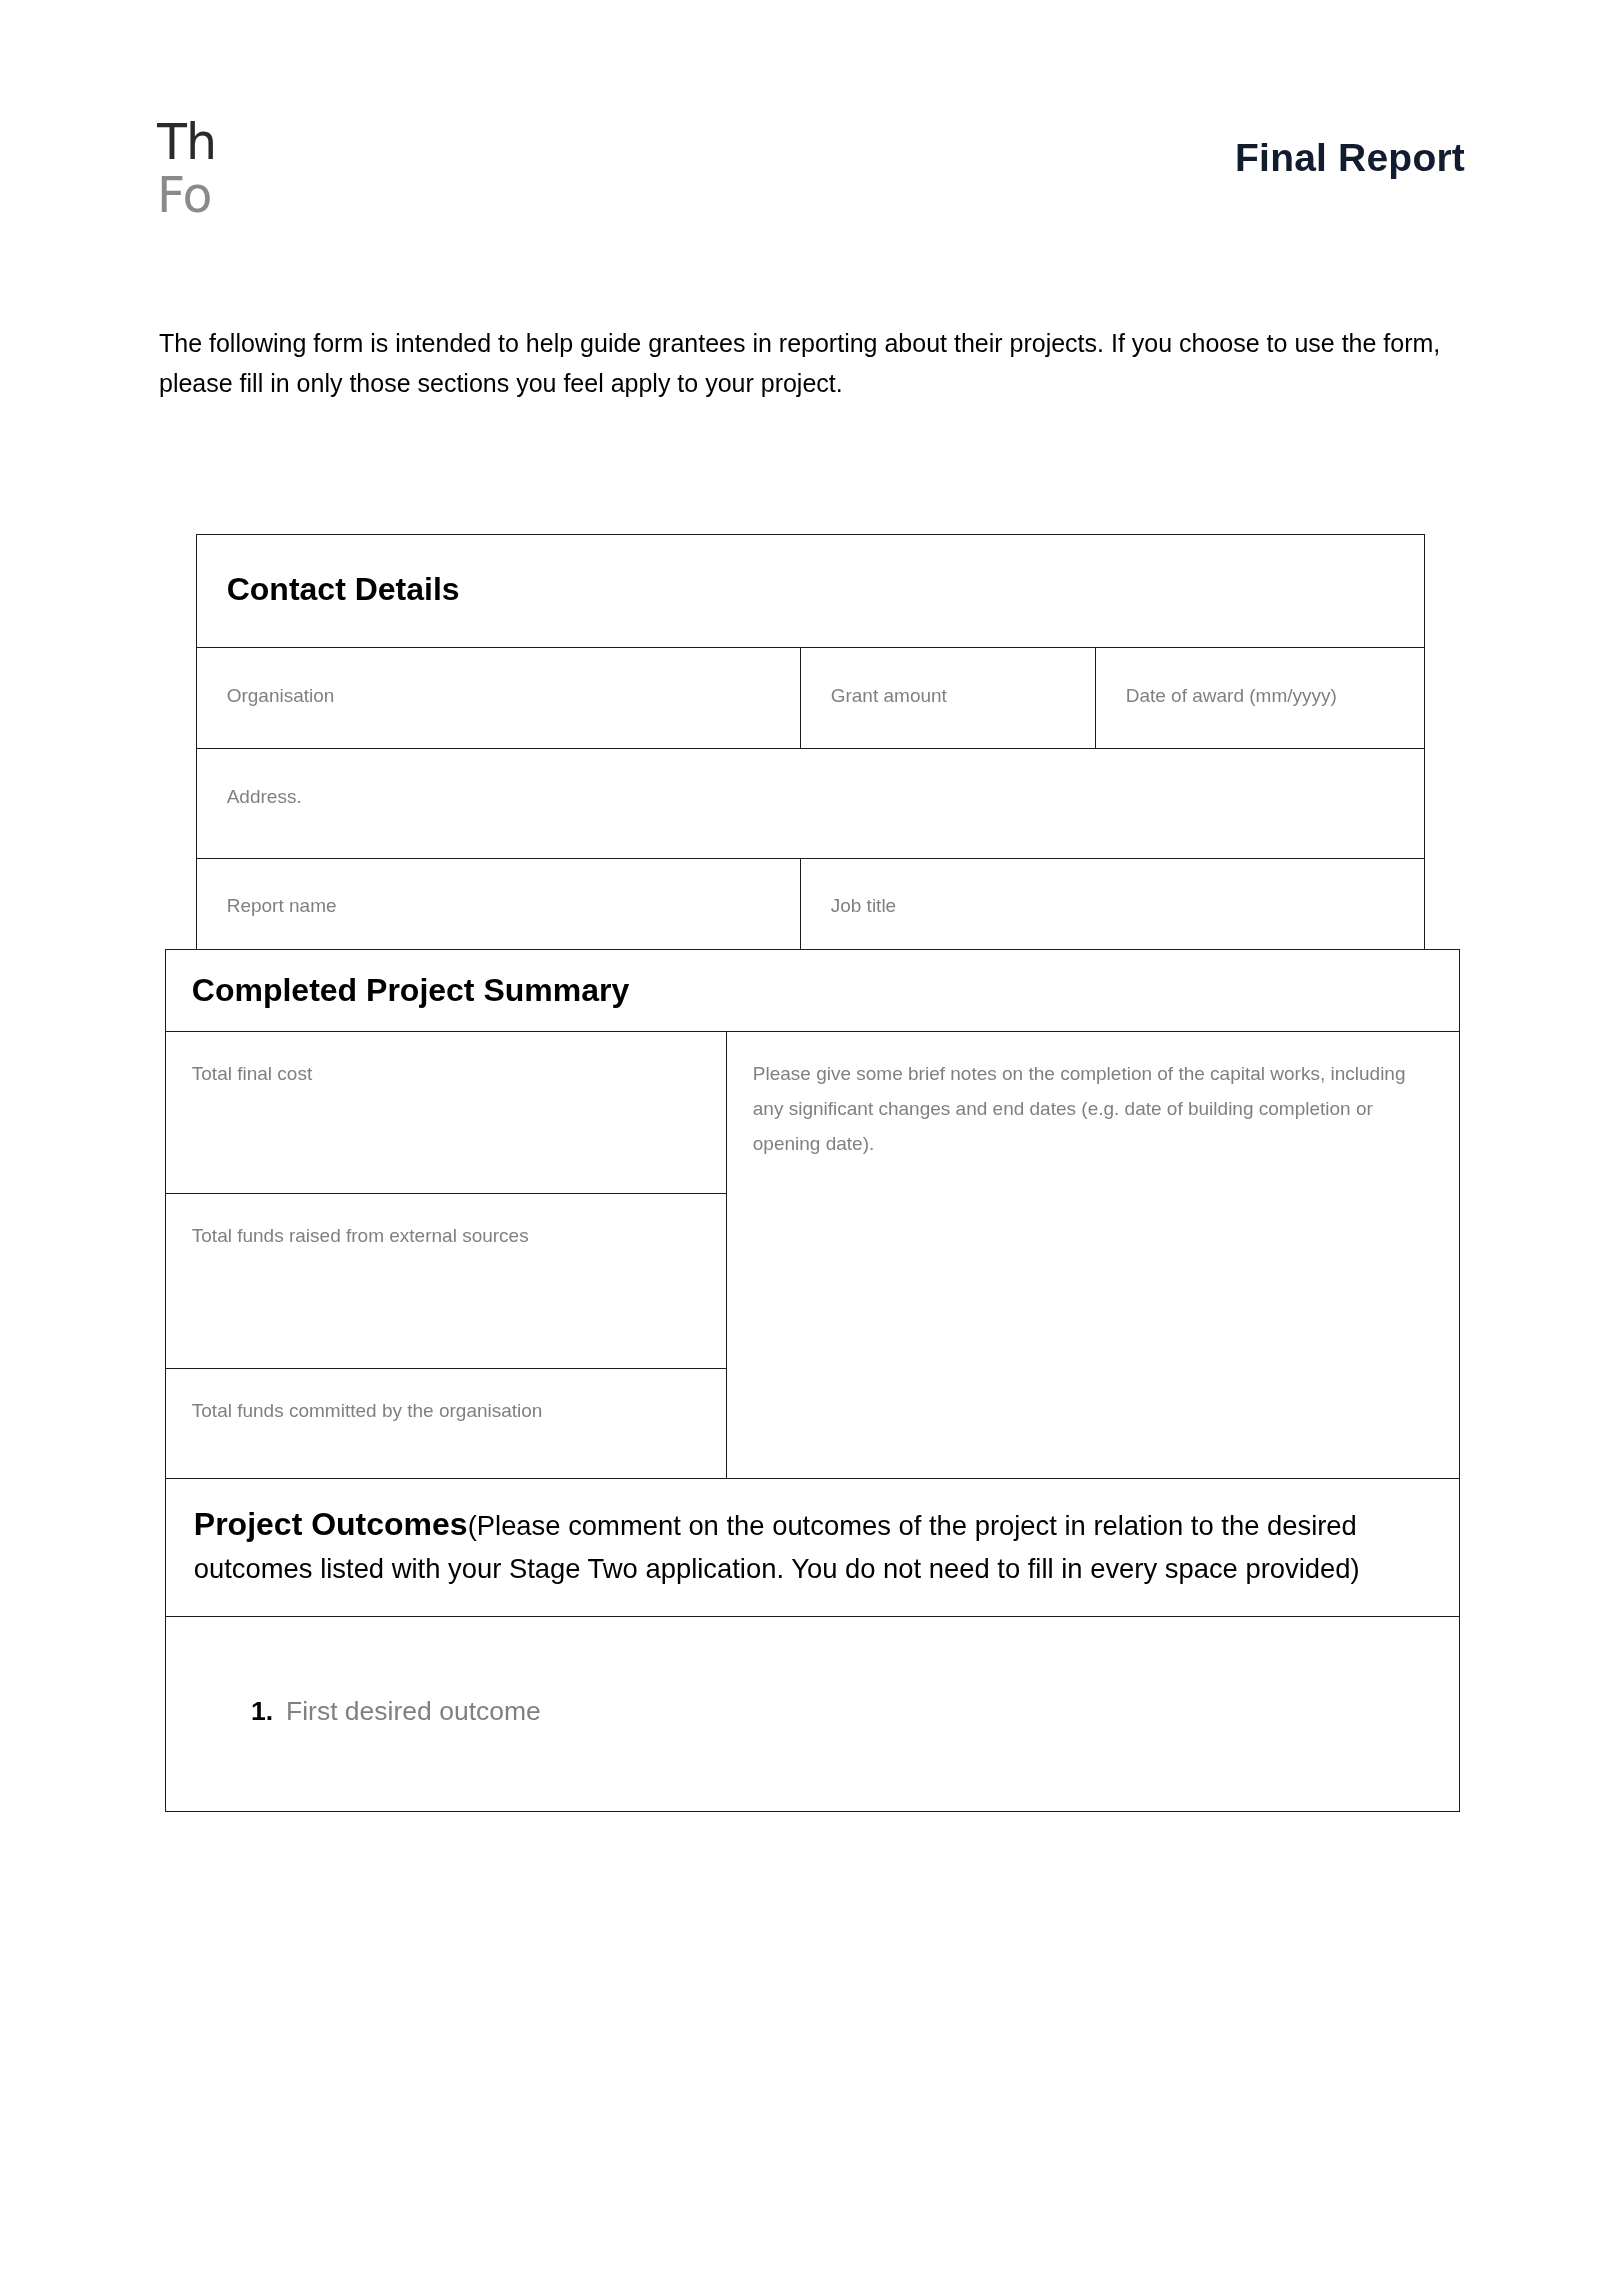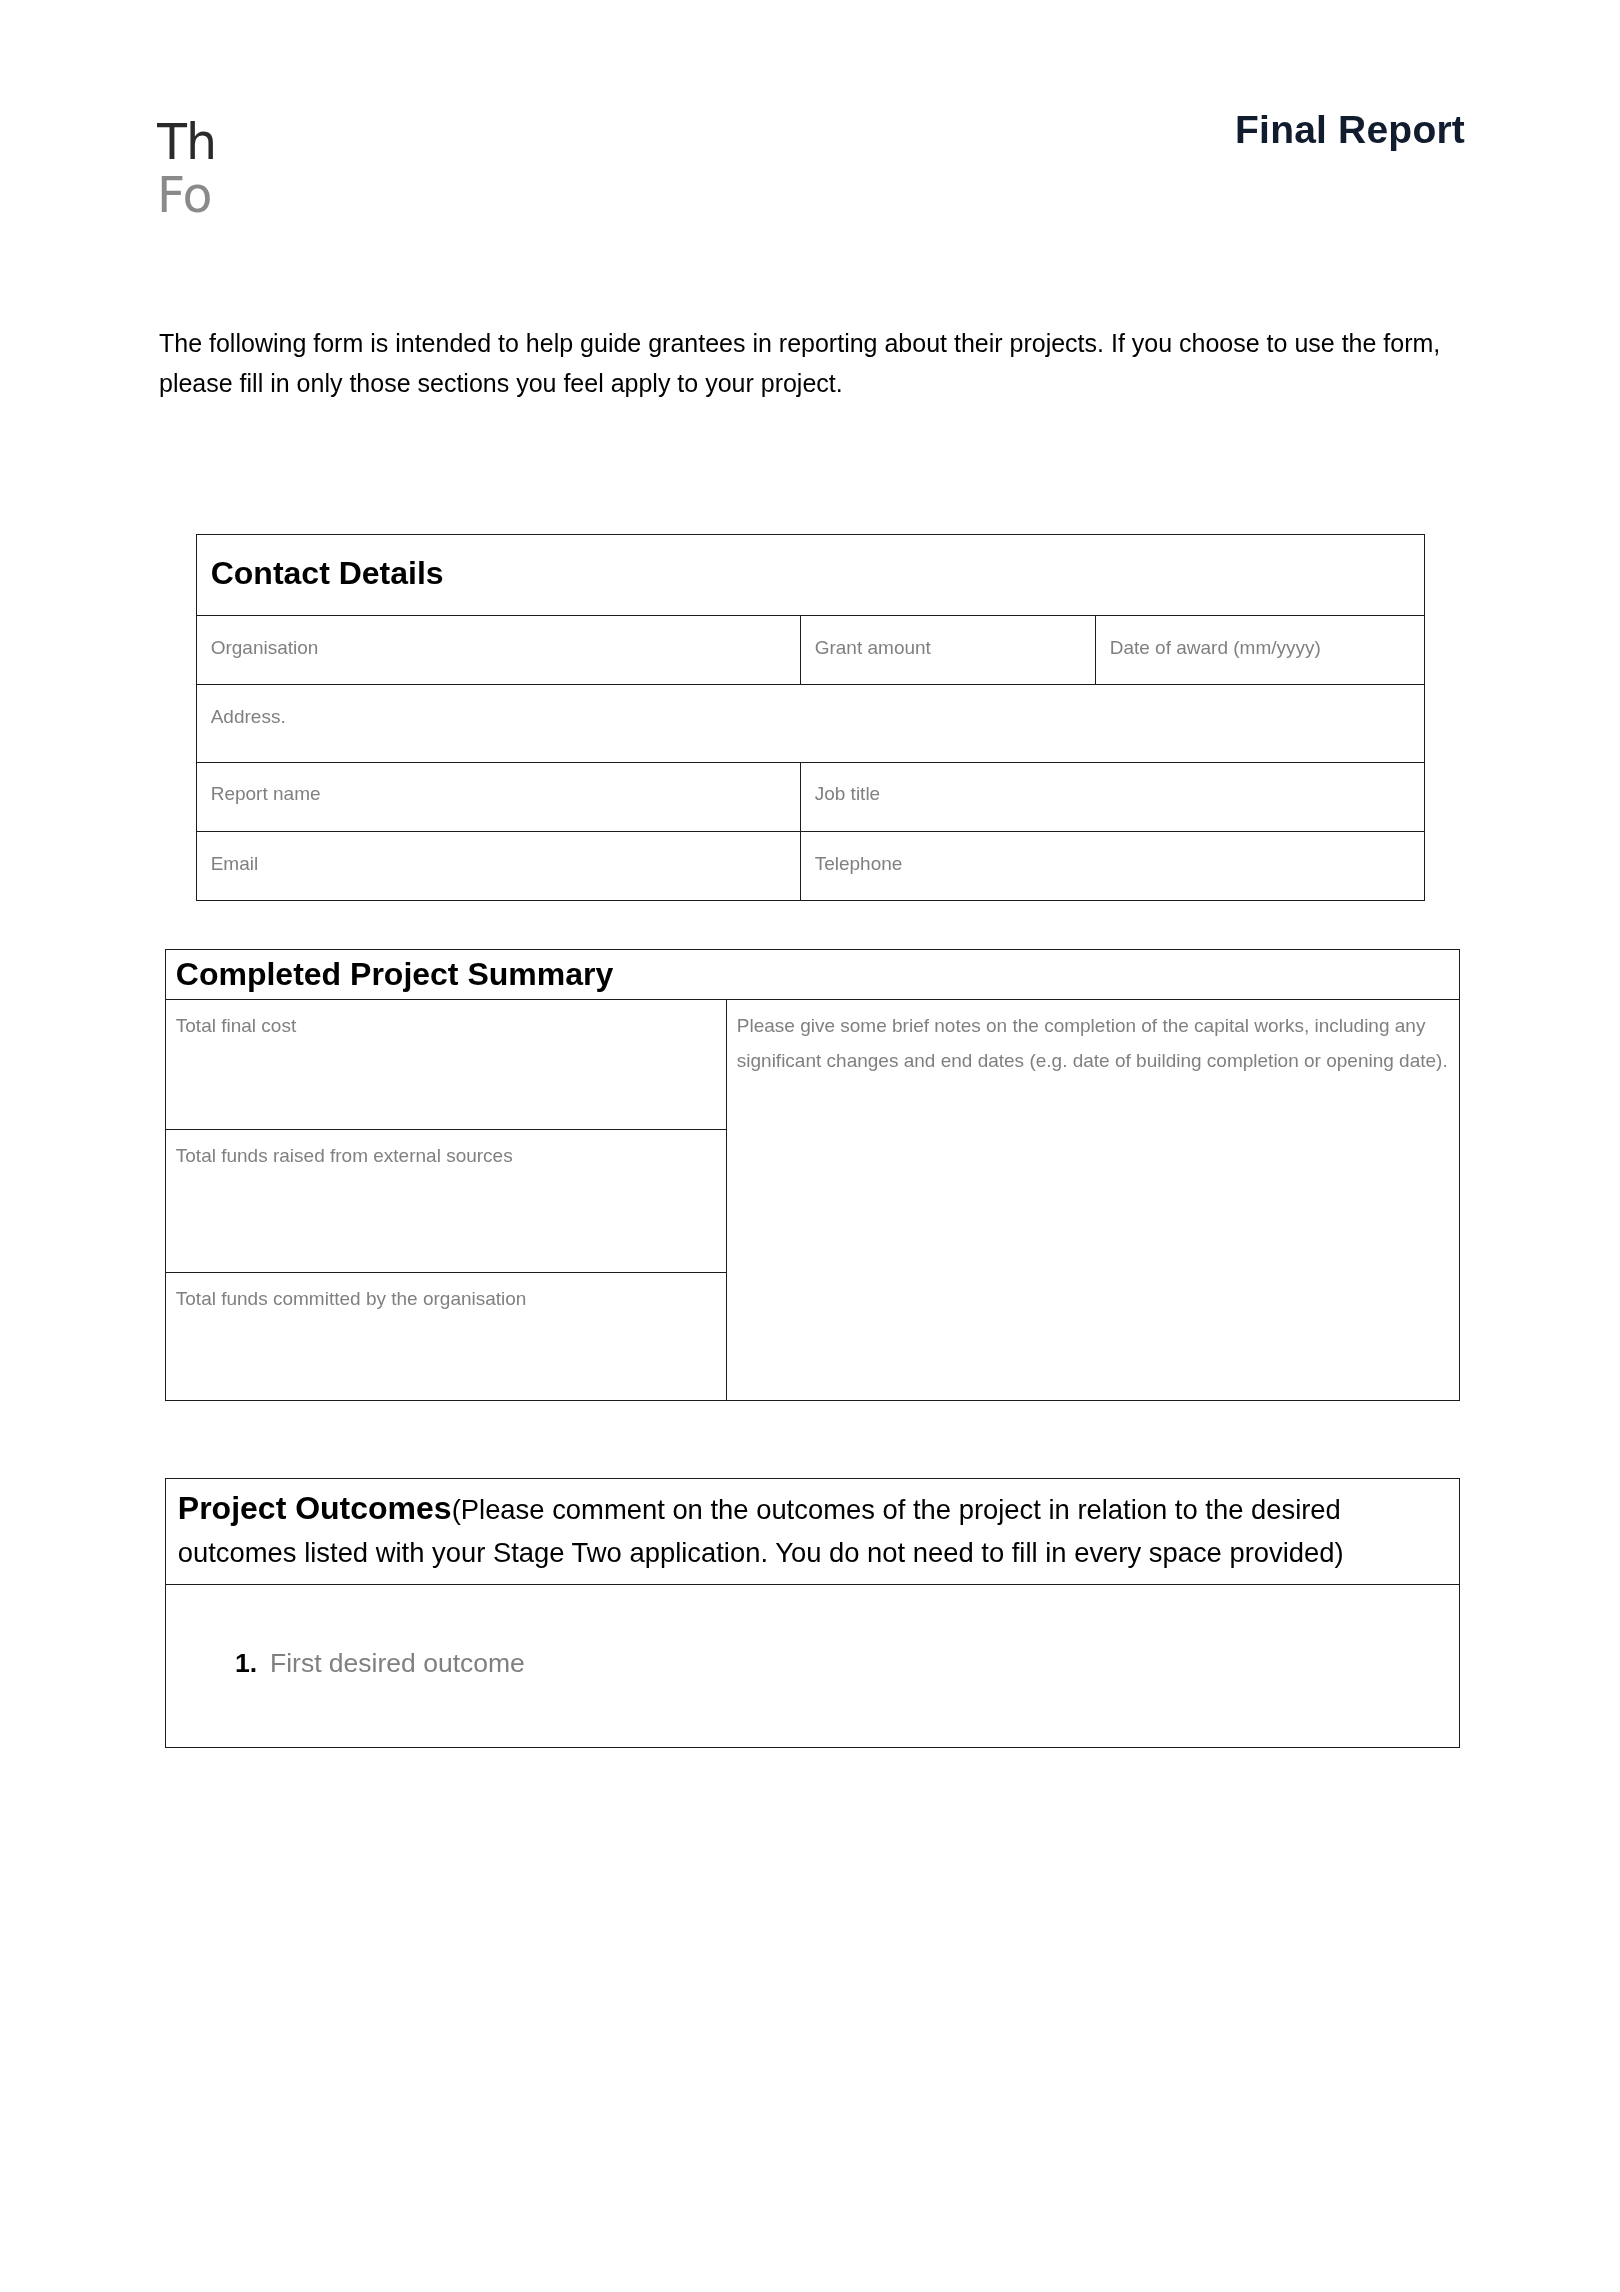--- a/index.html
+++ b/index.html
@@ -47,21 +47,21 @@
     letter-spacing: -1px;
     white-space: nowrap;
     font-weight: 400;
   }
   .logo-line-1 { color: #2a2a2a; }
   .logo-line-2 { color: #8a8a8a; }
 
   .report-title {
     position: absolute;
     right: 155px;
-    top: 108px;
+    top: 136px;
     font-size: 39px;
     font-weight: bold;
     color: #111c2e;
     letter-spacing: 0.2px;
     white-space: nowrap;
   }
 
   
   .intro {
     position: absolute;
@@ -76,21 +76,21 @@
   
   .form-table {
     position: absolute;
     border-collapse: collapse;
     table-layout: fixed;
     background: #ffffff;
   }
   .form-table td {
     border: 1.6px solid #1c1c1c;
     vertical-align: top;
-    padding: 0;
+    padding: 16px;
     background: #ffffff;
   }
   .cell-inner {
     padding: 9.8px 13.7px 7.8px 13.7px;
   }
   .ph {                      
     color: #808080;
     font-size: 19px;
     line-height: 35px;
   }

